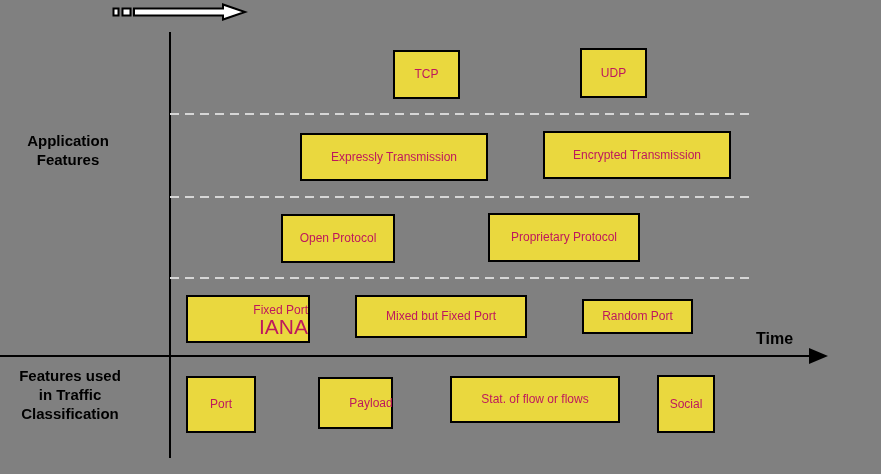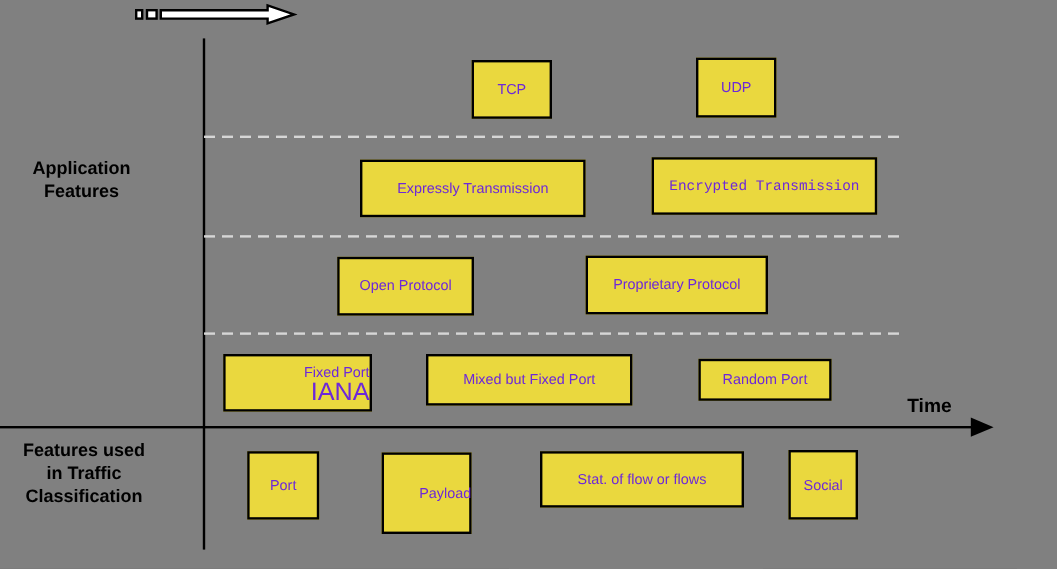--- a/index.html
+++ b/index.html
@@ -31,21 +31,21 @@
     position:absolute;color:#000;font-weight:bold;font-size:15px;line-height:19px;
     text-align:center;
   }
   .axis-caption.app{left:8px;top:104px;width:120px;margin-top:27px;}
   .axis-caption.traffic{left:3px;top:366px;width:134px;}
   
   .fbox{
     position:absolute;box-sizing:border-box;
     background:#EAD83E;border:2px solid #000;
     display:flex;flex-direction:column;align-items:center;justify-content:center;
-    font-size:12px;color:#6d28d9;text-align:center;line-height:15px;
+    font-size:12px;color:#be185d;text-align:center;line-height:15px;
   }
   .fbox .sub{font-size:21px;line-height:17px;}
   
   .top-arrow{position:absolute;left:110px;top:3px;}
 </style>
 </head>
 <body>
 
 <div class="canvas">
 
@@ -79,21 +79,21 @@
   </div>
 
   <div class="fbox" style="left:580px;top:48px;width:67px;height:50px;">
     <span>UDP</span>
   </div>
 
   <div class="fbox" style="left:300px;top:133px;width:188px;height:48px;">
     <span>Expressly Transmission</span>
   </div>
 
-  <div class="fbox" style="left:543px;top:131px;width:188px;height:48px;font-family:Liberation Mono, monospace;">
+  <div class="fbox" style="left:543px;top:131px;width:188px;height:48px;">
     <span>Encrypted Transmission</span>
   </div>
 
   <div class="fbox" style="left:281px;top:214px;width:114px;height:49px;">
     <span>Open Protocol</span>
   </div>
 
   <div class="fbox" style="left:488px;top:213px;width:152px;height:49px;">
     <span>Proprietary Protocol</span>
   </div>
@@ -104,25 +104,25 @@
   </div>
 
   <div class="fbox" style="left:355px;top:295px;width:172px;height:43px;text-align:right;">
     <span>Mixed but Fixed Port</span>
   </div>
 
   <div class="fbox" style="left:582px;top:299px;width:111px;height:35px;">
     <span>Random Port</span>
   </div>
 
-  <div class="fbox" style="left:186px;top:376px;width:60px;height:57px;margin-left:20px;">
+  <div class="fbox" style="left:186px;top:376px;width:70px;height:57px;">
     <span>Port</span>
   </div>
 
-  <div class="fbox" style="left:318px;top:377px;width:75px;height:68px;padding-left:31px;">
+  <div class="fbox" style="left:318px;top:377px;width:75px;height:52px;padding-left:31px;">
     <span>Payload</span>
   </div>
 
   <div class="fbox" style="left:450px;top:376px;width:170px;height:47px;">
     <span>Stat. of flow or flows</span>
   </div>
 
   <div class="fbox" style="left:657px;top:375px;width:58px;height:58px;">
     <span>Social</span>
   </div>

